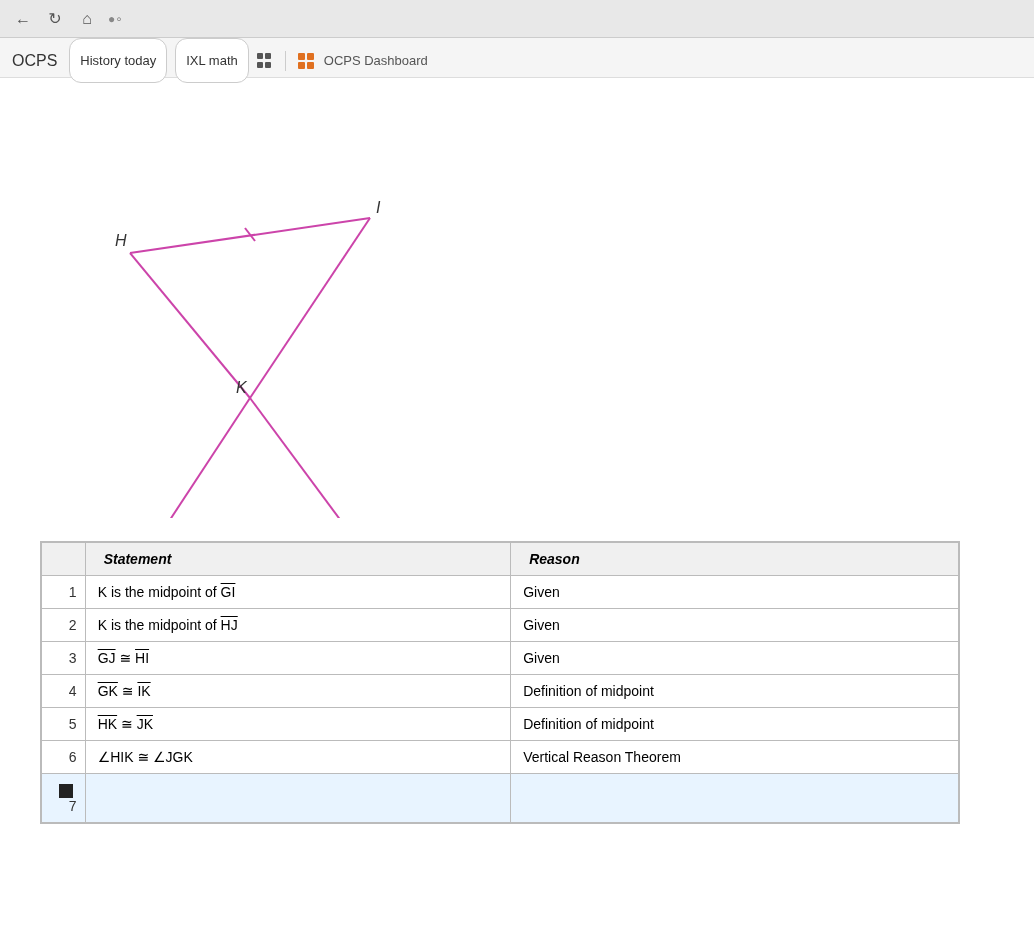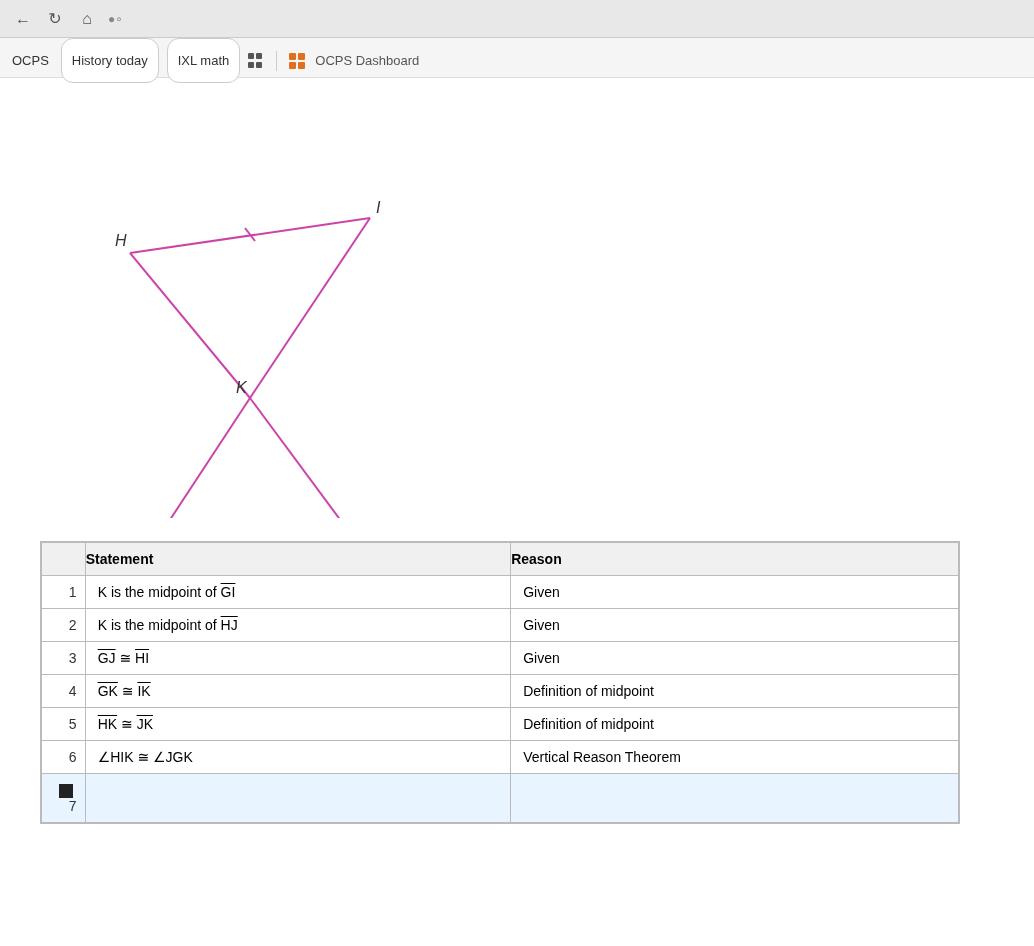--- a/index.html
+++ b/index.html
@@ -45,21 +45,21 @@
     .tab-bar {
       background: #f5f5f5;
       padding: 6px 8px 0 8px;
       display: flex;
       align-items: center;
       gap: 8px;
       border-bottom: 1px solid #ddd;
       height: 40px;
     }
     .tab-label-plain {
-      font-size: 13px;
+      font-size: 16px;
       color: #333;
       padding: 0 4px;
     }
     .tab-pill {
       background: white;
       border: 1px solid #ccc;
       border-radius: 12px;
       padding: 14px 10px;
       font-size: 13px;
       cursor: pointer;
@@ -121,23 +121,24 @@
       border: 1px solid #bbb;
       width: 920px;
     }
     .proof-table {
       width: 100%;
       border-collapse: collapse;
     }
     .proof-table th {
       background: #f0f0f0;
       border: 1px solid #bbb;
-      padding: 8px 0;
+      padding: 8px 18px;
       text-align: left;
       font-weight: bold;
+      font-style: italic;
     }
     .proof-table td {
       border: 1px solid #bbb;
       padding: 8px 12px;
       vertical-align: top;
       background: white;
     }
     .proof-table td.row-num {
       width: 28px;
       color: #333;

